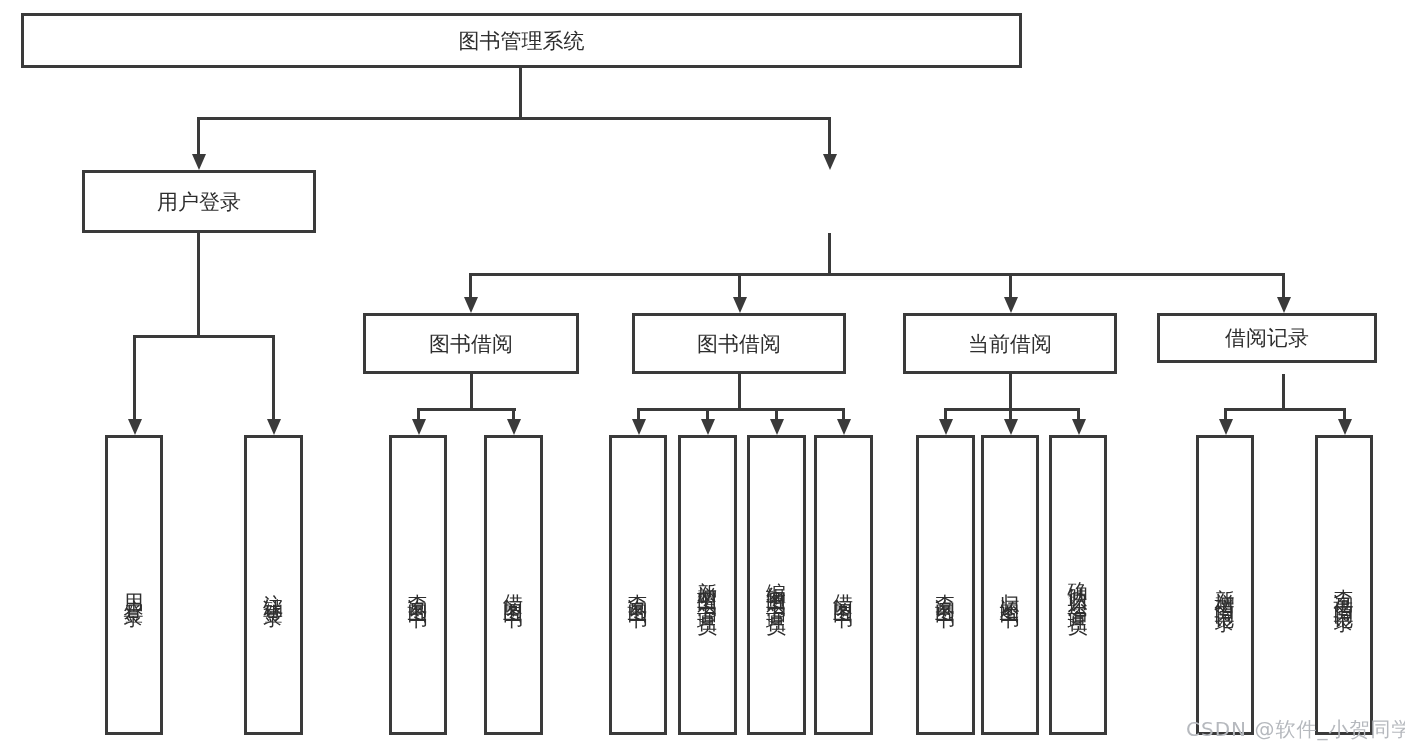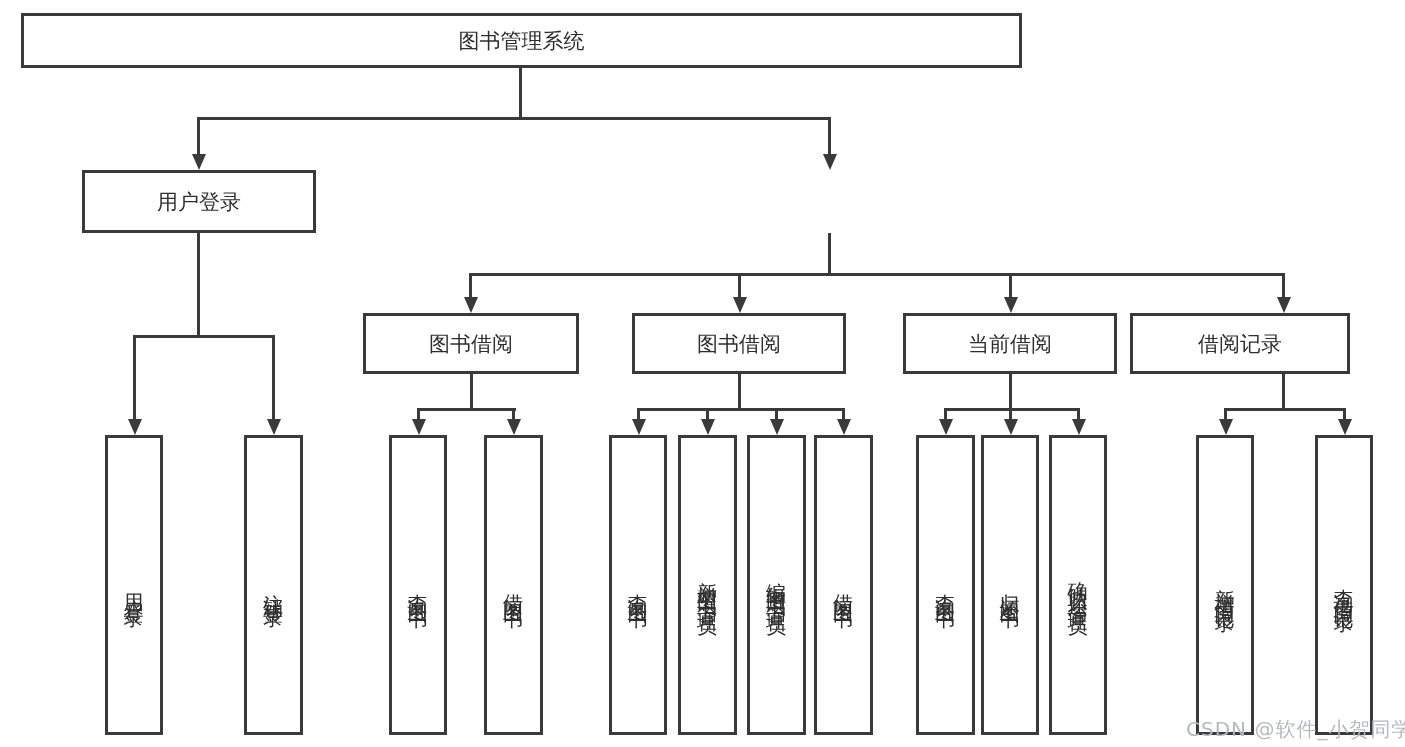--- a/index.html
+++ b/index.html
@@ -74,21 +74,21 @@
 
   <div class="box" style="left:363px;top:313px;width:216px;height:61px">
     <span>图书借阅</span>
   </div>
   <div class="box" style="left:632px;top:313px;width:214px;height:61px">
     <span>图书借阅</span>
   </div>
   <div class="box" style="left:903px;top:313px;width:214px;height:61px">
     <span>当前借阅</span>
   </div>
-  <div class="box" style="left:1130px;top:313px;width:220px;height:61px">
+  <div class="box" style="left:1157px;top:313px;width:220px;height:50px">
     <span>借阅记录</span>
   </div>
 
   <div class="box v" style="left:105px;top:435px;width:58px;height:300px">
     <span>用户登录</span>
   </div>
   <div class="box v" style="left:244px;top:435px;width:59px;height:300px">
     <span>注销登录</span>
   </div>
 

